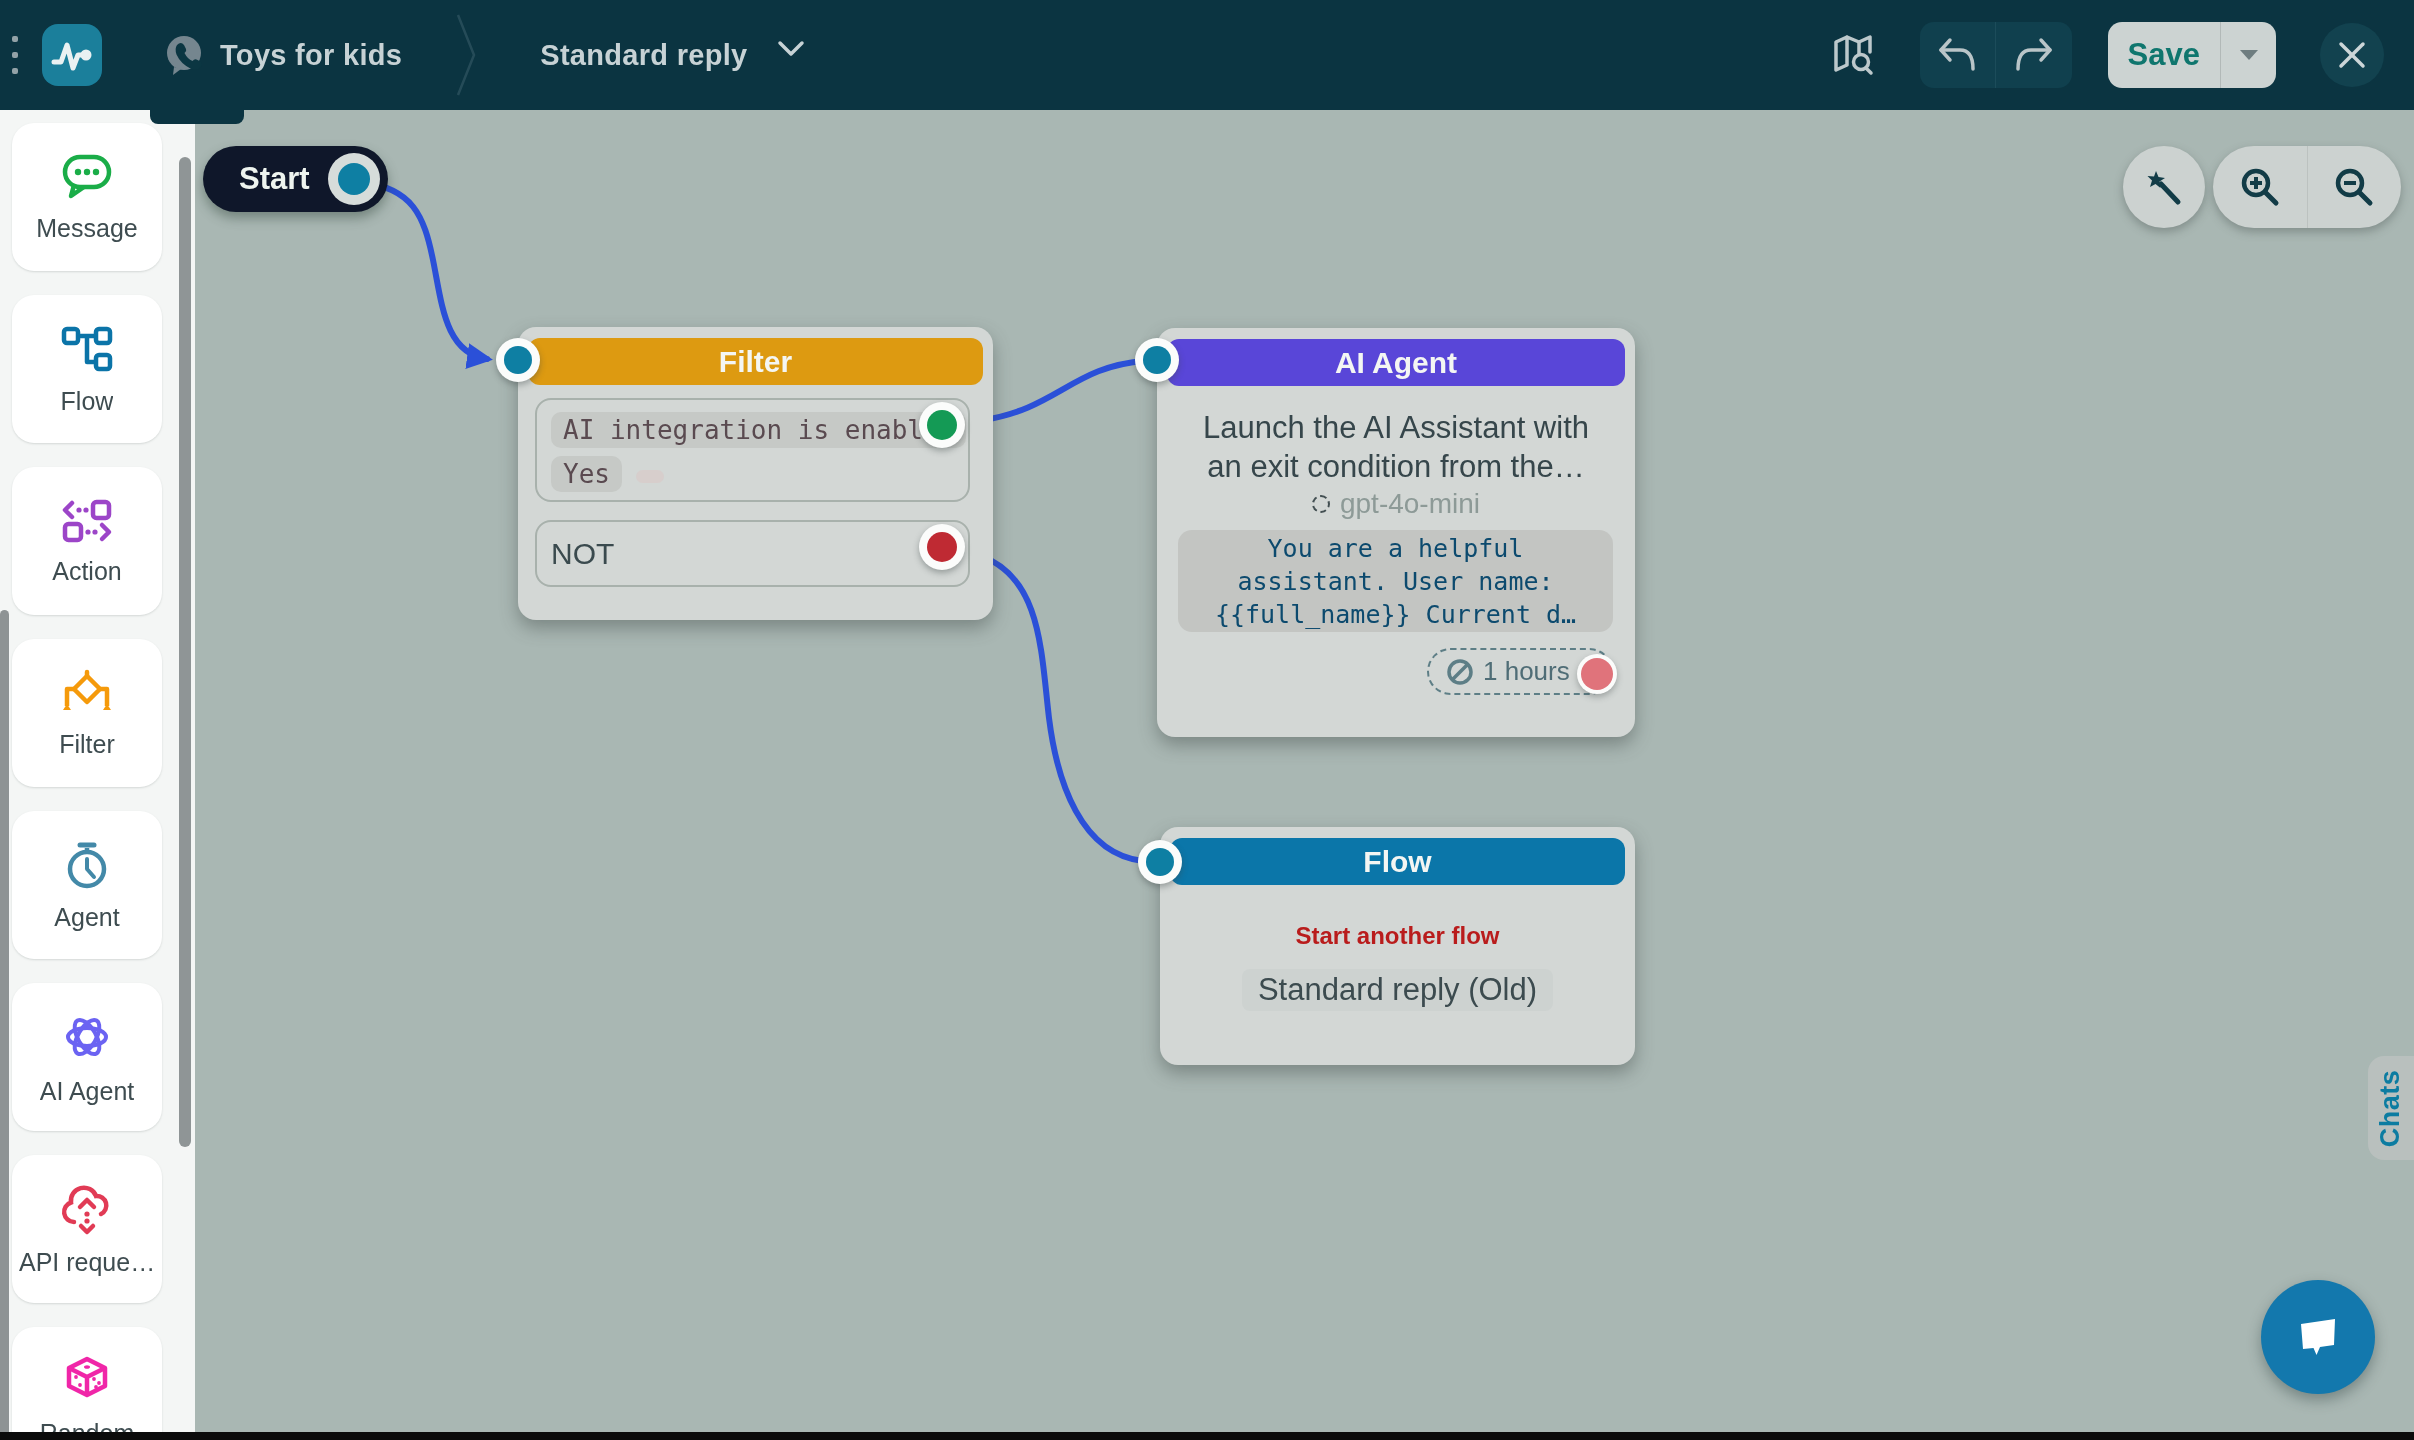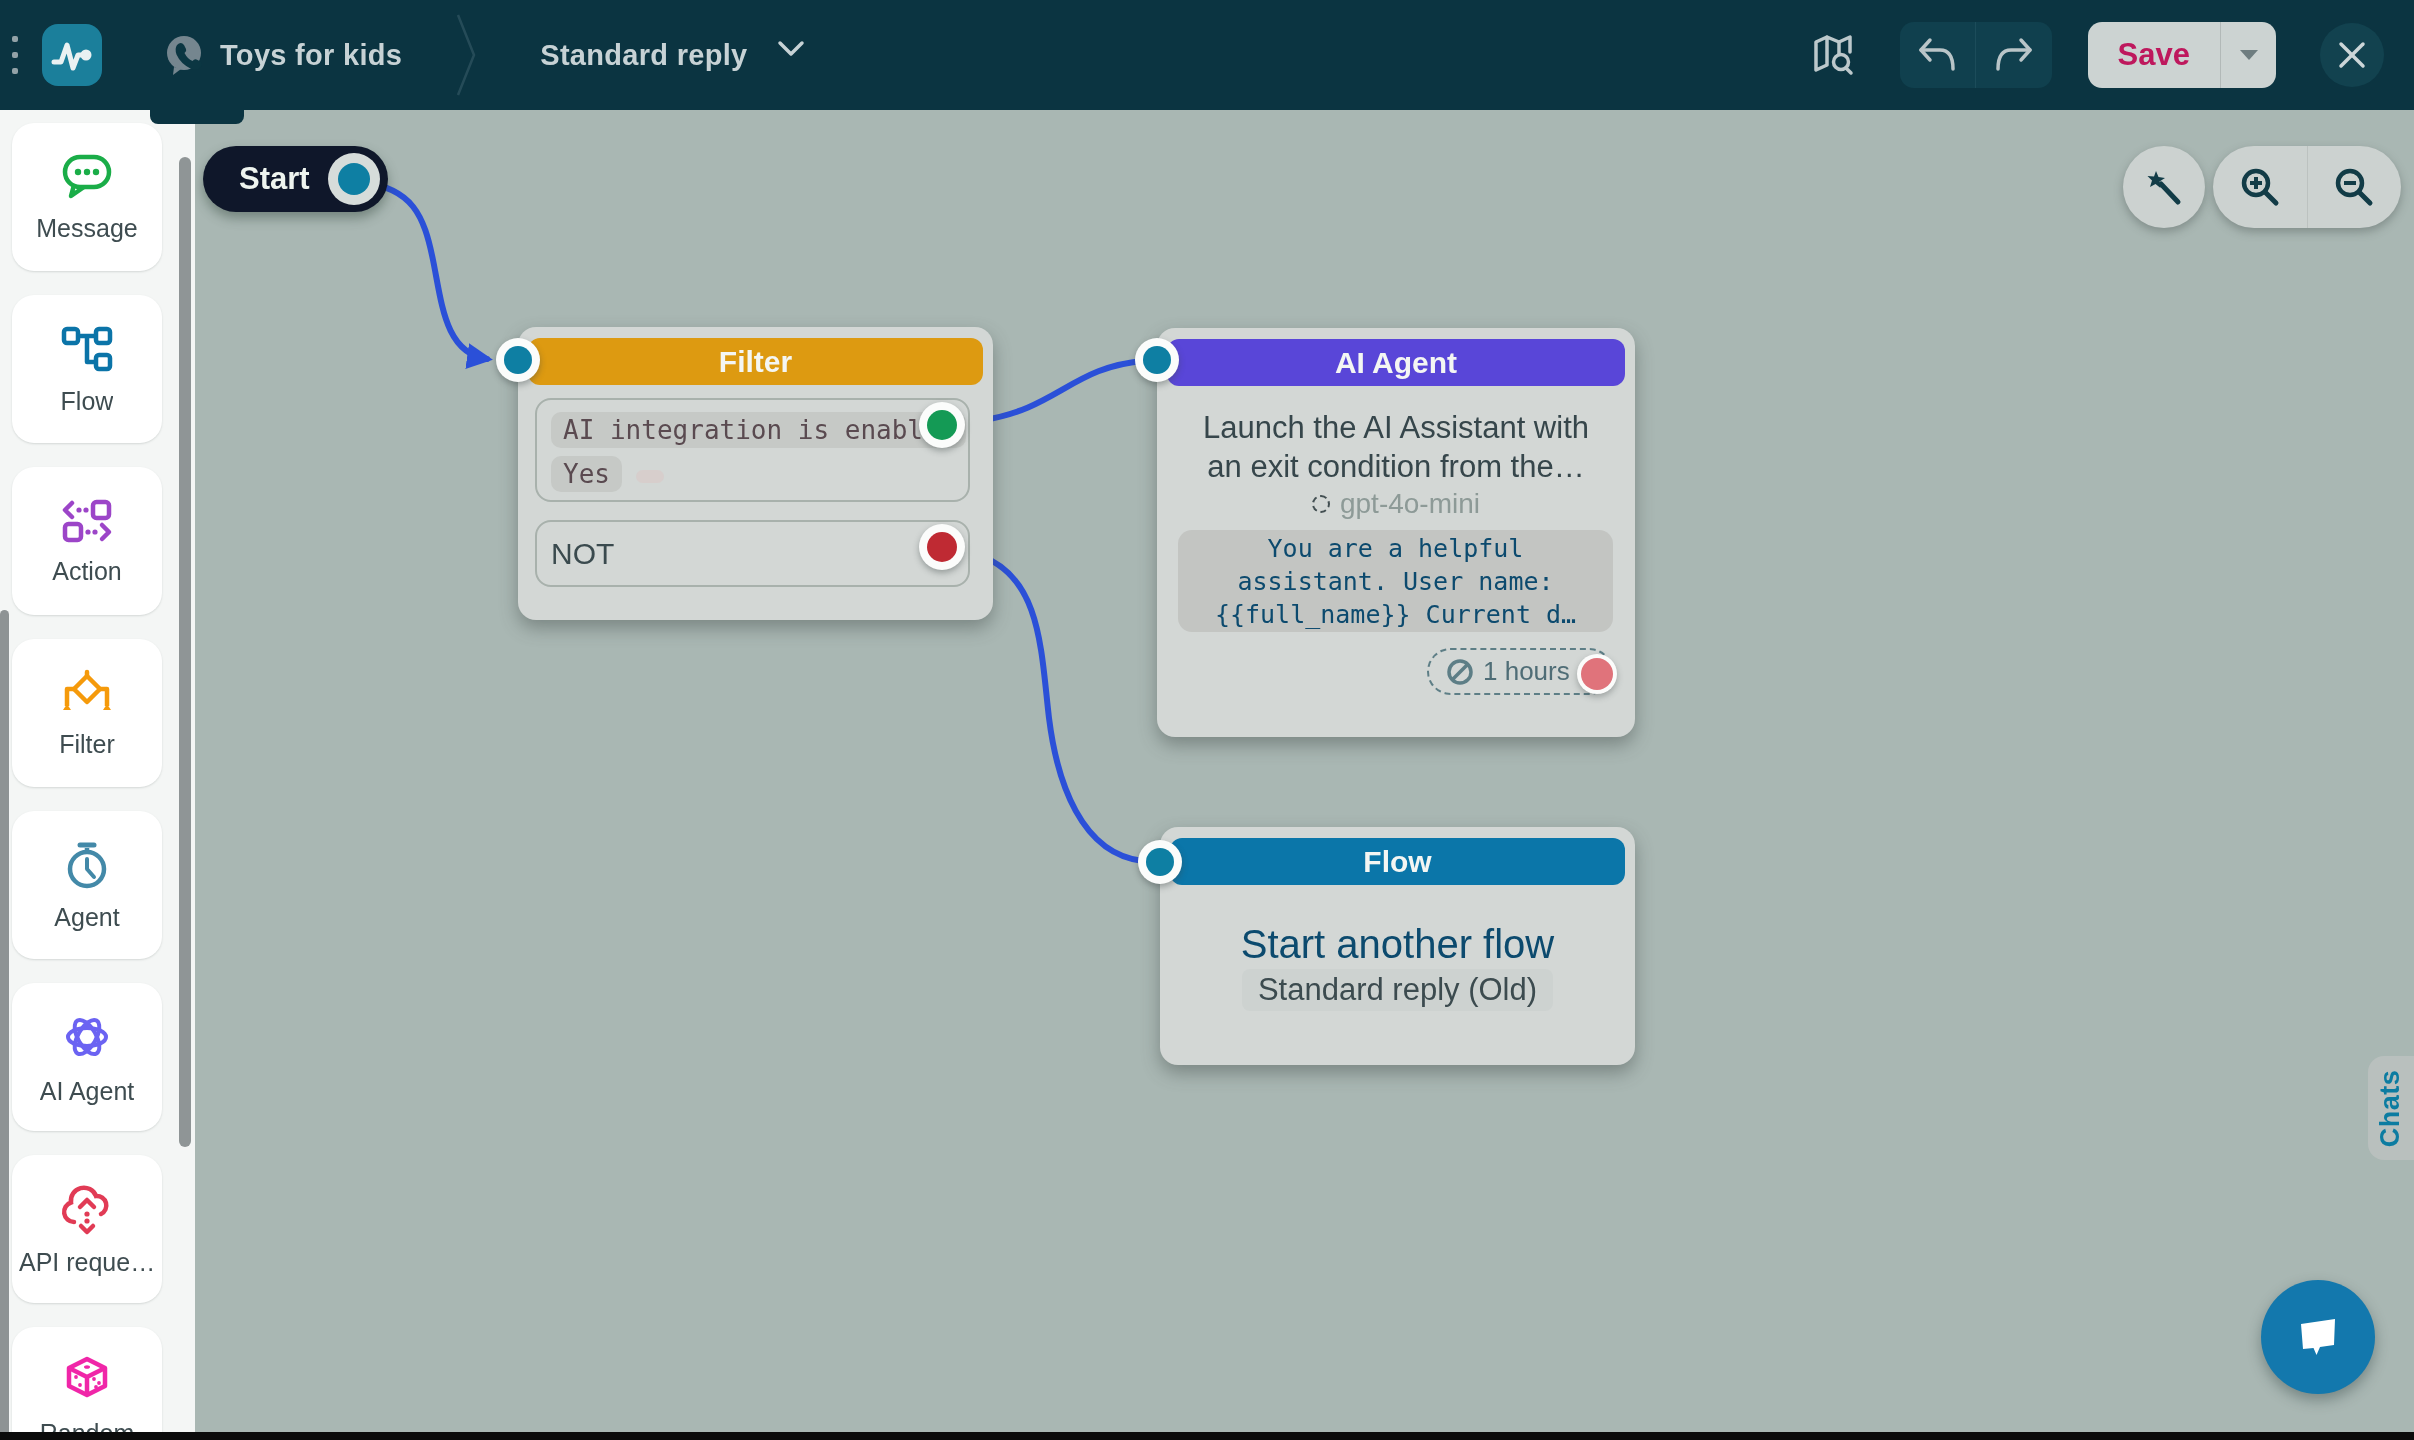--- a/index.html
+++ b/index.html
@@ -17,21 +17,21 @@
   .header-title { color:#c7d2d5; font-size:29px; font-weight:bold; letter-spacing:.3px; }
   .sep-chev { margin-left:52px; opacity:.55; }
   .flowname { display:flex; align-items:flex-start; gap:28px; margin-left:60px; cursor:pointer; }
   .right-tools { margin-left:auto; display:flex; align-items:center; }
   .icon-btn { background:none; border:none; cursor:pointer; display:flex; align-items:center; justify-content:center; }
   .undo-group { margin-left:44px; width:152px; height:66px; background:#10404e; border-radius:14px;
                 display:flex; overflow:hidden; }
   .undo-group .half { flex:1; display:flex; align-items:center; justify-content:center; cursor:pointer; }
   .undo-group .half + .half { border-left:1px solid #1c4c5a; }
   .save-split { margin-left:36px; height:66px; background:#ccd3d2; border-radius:14px; display:flex; overflow:hidden; }
-  .save-main { padding:0 30px; display:flex; align-items:center; font-size:31px; font-weight:bold; color:#be185d;
+  .save-main { padding:0 20px; display:flex; align-items:center; font-size:31px; font-weight:bold; color:#0f766e;
                border:none; background:none; cursor:pointer; }
   .save-caret { width:56px; display:flex; align-items:center; justify-content:center; border:none; background:none;
                 border-left:1px solid #b2b9b8; cursor:pointer; }
   .close-btn { margin-left:44px; width:64px; height:64px; border-radius:50%; background:#12424f;
                display:flex; align-items:center; justify-content:center; border:none; cursor:pointer; }
   .header-notch { position:absolute; left:150px; top:110px; width:94px; height:14px; background:#0b3441;
                   border-radius:0 0 8px 8px; z-index:40; }
 
   
   .sidebar { position:absolute; left:0; top:110px; width:195px; height:1379px; background:#f4f6f5; z-index:30; }
@@ -87,21 +87,21 @@
                font-family:"DejaVu Sans Mono", monospace; font-size:25px; line-height:33px; color:#0c4a6e; }
   .exit-pill { position:absolute; left:270px; top:320px; width:186px; height:47px; border:2.5px dashed #5d7e86;
                border-radius:26px; display:flex; align-items:center; gap:8px; padding-left:16px;
                color:#4f6d76; font-size:26px; }
   .exit-dot { position:absolute; right:-6px; top:4px; width:40px; height:40px; border-radius:50%; background:#fbfcfb;
               box-shadow:0 3px 6px rgba(60,70,70,.35); display:flex; align-items:center; justify-content:center; }
   .exit-dot i { width:32px; height:32px; border-radius:50%; background:#e0737b; display:block; }
 
   
   .flow-node { left:965px; top:717px; width:475px; height:238px; }
-  .flow-heading { position:absolute; left:0; right:0; top:95px; text-align:center; font-size:40px; font-weight:normal; color:#0c4a6e; }
+  .flow-heading { position:absolute; left:0; right:0; top:95px; text-align:center; font-size:24px; font-weight:bold; color:#b91c1c; }
   .flow-target-wrap { position:absolute; left:0; right:0; top:142px; text-align:center; }
   .flow-target { display:inline-block; background:#cdd2d0; border-radius:8px; padding:3px 16px; font-size:31px; color:#3c4b4f; }
 
   
   .wand-btn { position:absolute; left:1928px; top:36px; width:82px; height:82px; border-radius:50%; background:#ccd2d0;
               box-shadow:0 4px 10px rgba(70,80,78,.4); display:flex; align-items:center; justify-content:center;
               border:none; cursor:pointer; }
   .zoom-pill { position:absolute; left:2018px; top:36px; width:188px; height:82px; border-radius:41px; background:#ccd2d0;
                box-shadow:0 4px 10px rgba(70,80,78,.4); display:flex; overflow:hidden; }
   .zoom-pill .half { flex:1; display:flex; align-items:center; justify-content:center; border:none; background:none; cursor:pointer; }

